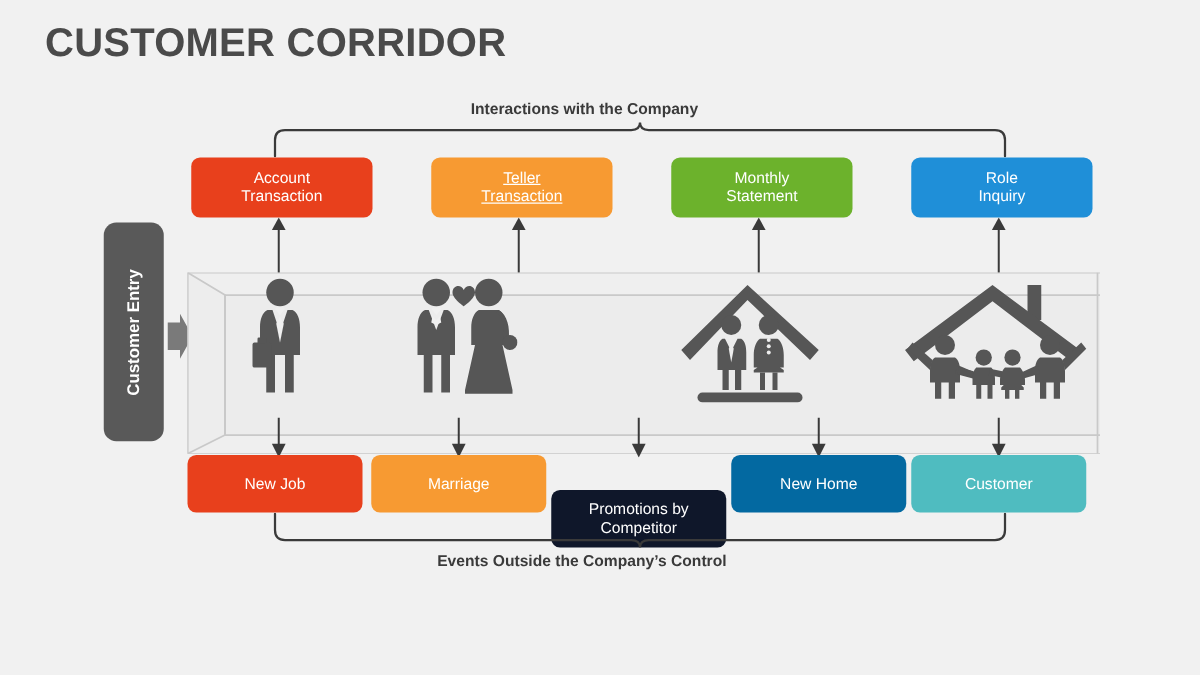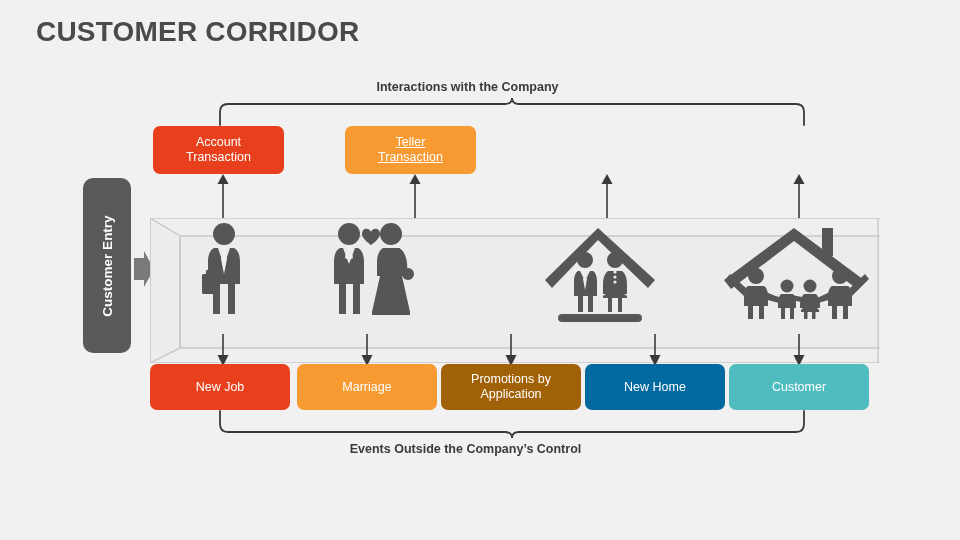--- a/index.html
+++ b/index.html
@@ -9,21 +9,21 @@
     font-family:"Liberation Sans", sans-serif;
     overflow:hidden;
     position:relative;
   }
 
   .slide{position:absolute;inset:0;}
 
   
   .title{
     position:absolute;left:36px;top:16px;
-    font-size:28px;font-weight:bold;color:#4A4A4A;
+    font-size:32px;font-weight:bold;color:#4A4A4A;
     letter-spacing:0.2px;
     white-space:nowrap;
   }
 
   
   .caption{
     position:absolute;
     font-size:12.5px;font-weight:bold;color:#3A3A3A;
     white-space:nowrap;
     text-align:center;
@@ -58,21 +58,21 @@
     position:absolute;
     border-radius:7px;
     color:#ffffff;
     display:flex;align-items:center;justify-content:center;
     text-align:center;
     font-size:12.5px;
     line-height:15px;
     box-sizing:border-box;
     padding:2px 4px;
   }
-  .box-top{top:126px;width:131px;height:48px;}
+  .box-top{top:126px;width:145px;height:48px;}
   .box-bottom{top:364px;width:140px;height:46px;}
 
   
   .arrow{position:absolute;}
 
   
   .figure{position:absolute;}
 </style>
 </head>
 <body>
@@ -92,20 +92,32 @@
   <div class="box box-top" style="left:153px;background:#E8401C;">
     <div>
       <div>Account</div>
       <div>Transaction</div>
     </div>
   </div>
   <div class="box box-top" style="left:345px;background:#F79A32;text-decoration:underline;">
     <div>
       <div>Teller</div>
       <div>Transaction</div>
+    </div>
+  </div>
+  <div class="box box-top" style="left:537px;background:#6CB22C;">
+    <div>
+      <div>Monthly</div>
+      <div>Statement</div>
+    </div>
+  </div>
+  <div class="box box-top" style="left:729px;background:#1F8FD8;">
+    <div>
+      <div>Role</div>
+      <div>Inquiry</div>
     </div>
   </div>
 
   <svg class="arrow" style="left:216px;top:174px;" width="14" height="46" viewBox="0 0 14 46">
     <path d="M7,46 L7,8" stroke="#3A3A3A" stroke-width="1.6" fill="none"></path>
     <path d="M7,0 L12.5,10 L1.5,10 Z" fill="#3A3A3A"></path>
   </svg>
   <svg class="arrow" style="left:408px;top:174px;" width="14" height="46" viewBox="0 0 14 46">
     <path d="M7,46 L7,8" stroke="#3A3A3A" stroke-width="1.6" fill="none"></path>
     <path d="M7,0 L12.5,10 L1.5,10 Z" fill="#3A3A3A"></path>
@@ -249,24 +261,24 @@
   <div class="box box-bottom" style="left:150px;background:#E8401C;">
     <div>
       <div>New Job</div>
     </div>
   </div>
   <div class="box box-bottom" style="left:297px;background:#F79A32;">
     <div>
       <div>Marriage</div>
     </div>
   </div>
-  <div class="box box-bottom" style="left:441px;background:#a16207;">
+  <div class="box box-bottom" style="left:441px;background:#0f172a;margin-top:28px;">
     <div>
       <div>Promotions by</div>
-      <div>Application</div>
+      <div>Competitor</div>
     </div>
   </div>
   <div class="box box-bottom" style="left:585px;background:#0369a1;">
     <div>
       <div>New Home</div>
     </div>
   </div>
   <div class="box box-bottom" style="left:729px;background:#4FBCC0;">
     <div>
       <div>Customer</div>

